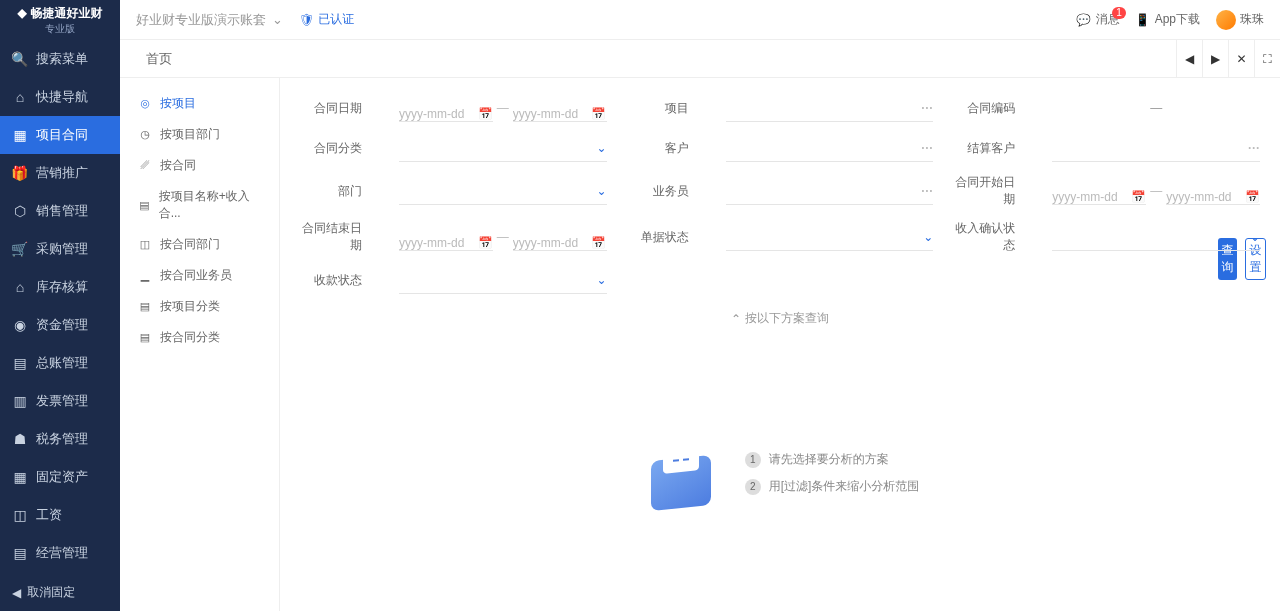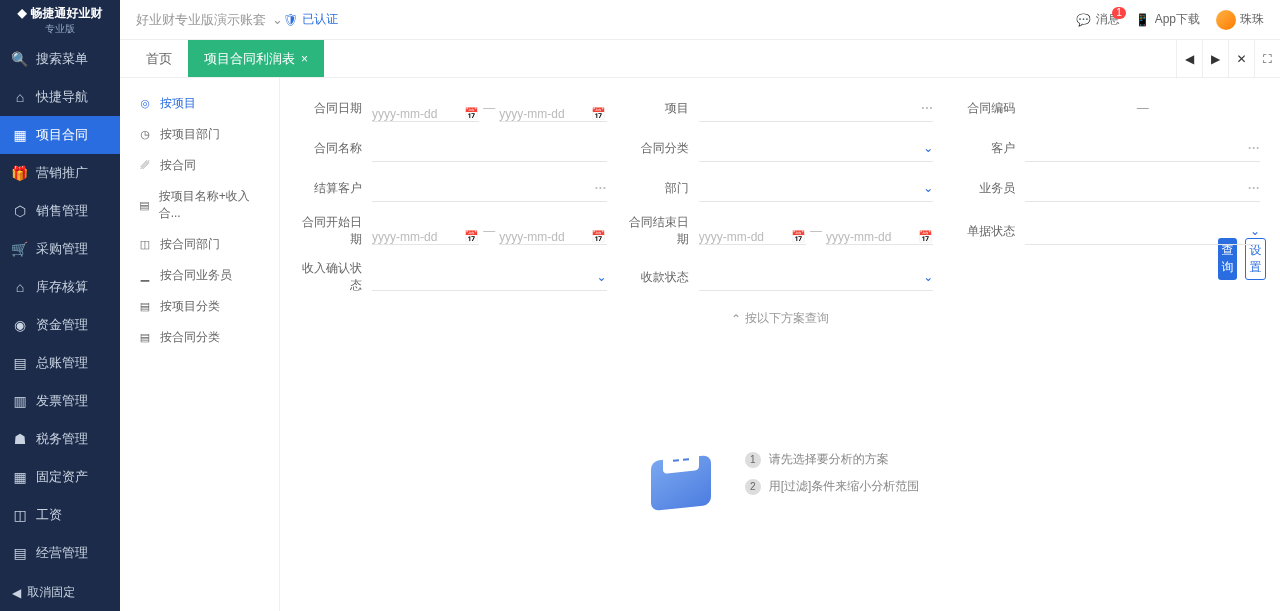--- a/index.html
+++ b/index.html
@@ -15,21 +15,21 @@
 .nav { flex: 1; overflow-y: auto; }
 .nav-item { display: flex; align-items: center; gap: 8px; padding: 10px 12px; cursor: pointer; font-size: 13px; color: #c8d2e0; }
 .nav-item.active { background: #2a6de0; color: #fff; }
 .nav-icon { width: 16px; height: 16px; display: inline-flex; align-items: center; justify-content: center; font-size: 14px; }
 .sidebar-footer { padding: 10px 12px; font-size: 12px; color: #c8d2e0; display: flex; align-items: center; gap: 6px; cursor: pointer; }
 
 
 .main { flex: 1; display: flex; flex-direction: column; background: #fff; min-width: 0; }
 
 
-.topbar { height: 40px; display: flex; align-items: center; padding: 0 16px; border-bottom: 1px solid #eee; }
+.topbar { height: 40px; display: flex; align-items: center; padding: 0 16px; border-bottom: 1px solid #eee; gap: 16px; }
 .tenant { color: #999; font-size: 13px; display: flex; align-items: center; gap: 6px; cursor: pointer; }
 .verified { color: #2a6de0; display: flex; align-items: center; gap: 4px; }
 .topbar-right { margin-left: auto; display: flex; align-items: center; gap: 16px; color: #666; }
 .tb-item { display: flex; align-items: center; gap: 4px; cursor: pointer; position: relative; }
 .badge-dot { position: absolute; top: -4px; right: -6px; background: #f44; color: #fff; border-radius: 8px; font-size: 10px; padding: 0 4px; line-height: 12px; }
 .avatar { width: 20px; height: 20px; border-radius: 50%; background: linear-gradient(135deg,#ffb347,#ff7b00); }
 
 
 .tabs { height: 38px; display: flex; align-items: stretch; border-bottom: 1px solid #eee; padding-left: 10px; }
 .tab { display: flex; align-items: center; padding: 0 16px; font-size: 13px; color: #666; cursor: pointer; }
@@ -53,21 +53,21 @@
 .lp-title { font-size: 12px; color: #666; flex: 1; font-weight: bold; }
 .lp-btn { width: 18px; height: 18px; border: 1px solid #2a6de0; border-radius: 50%; display: flex; align-items: center; justify-content: center; color: #2a6de0; font-size: 12px; cursor: pointer; }
 .lp-collapse { width: 18px; height: 18px; display: flex; align-items: center; justify-content: center; color: #999; cursor: pointer; }
 .lp-item { display: flex; align-items: center; gap: 8px; padding: 7px 18px; font-size: 12px; color: #666; cursor: pointer; }
 .lp-item.selected { color: #2a6de0; }
 .lp-item-icon { width: 14px; height: 14px; display: inline-flex; align-items: center; justify-content: center; font-size: 11px; }
 
 
 .form-area { flex: 1; display: flex; flex-direction: column; }
 .qform { padding: 16px 20px 8px; display: grid; grid-template-columns: repeat(3, 1fr); gap: 12px 20px; }
-.field { display: flex; align-items: center; }
+.field { display: flex; align-items: center; gap: 27px; }
 .flabel { width: 72px; text-align: right; padding-right: 10px; color: #666; font-size: 12px; }
 .finput { flex: 1; height: 28px; border-bottom: 1px solid #e5e5e5; position: relative; display: flex; align-items: center; }
 .finput input { border: none; outline: none; width: 100%; font-size: 12px; color: #333; background: transparent; }
 .finput input::placeholder { color: #bbb; }
 .date-range { display: flex; align-items: center; gap: 4px; flex: 1; }
 .date-range .finput { flex: 1; align-items: flex-end; }
 .date-sep { color: #bbb; }
 .suffix-icon { position: absolute; right: 0; color: #2a6de0; font-size: 12px; cursor: pointer; }
 .suffix-icon.gray { color: #bbb; font-weight: bold; }
 .em-dash { color: #999; text-align: center; flex: 1; }
@@ -191,24 +191,20 @@
           <span class="avatar"></span>
           <span>珠珠</span>
         </div>
       </div>
     </div>
 
     <div class="tabs">
       <div class="tab">
           <span>首页</span>
         </div>
-      <div class="tab active">
-        <span>项目合同利润表</span>
-        <span class="tab-close">×</span>
-      </div>
       <div class="tabs-right">
         <div class="tab-ctrl">◀</div>
         <div class="tab-ctrl">▶</div>
         <div class="tab-ctrl">✕</div>
         <div class="tab-ctrl">⛶</div>
       </div>
     </div>
 
 
     <div class="content">
@@ -277,26 +273,20 @@
                 <input style="">
                 <span class="suffix-icon gray">···</span>
               </div>
           </div>
           <div class="field">
             <div class="flabel">合同编码</div>
             <div class="em-dash">—</div>
           </div>
 
           <div class="field">
-            <div class="flabel">合同名称</div>
-            <div class="finput">
-                <input style="">
-              </div>
-          </div>
-          <div class="field">
             <div class="flabel">合同分类</div>
             <div class="finput">
                 <input style="">
                 <span class="suffix-icon">⌄</span>
               </div>
           </div>
           <div class="field">
             <div class="flabel">客户</div>
             <div class="finput">
                 <input style="">

